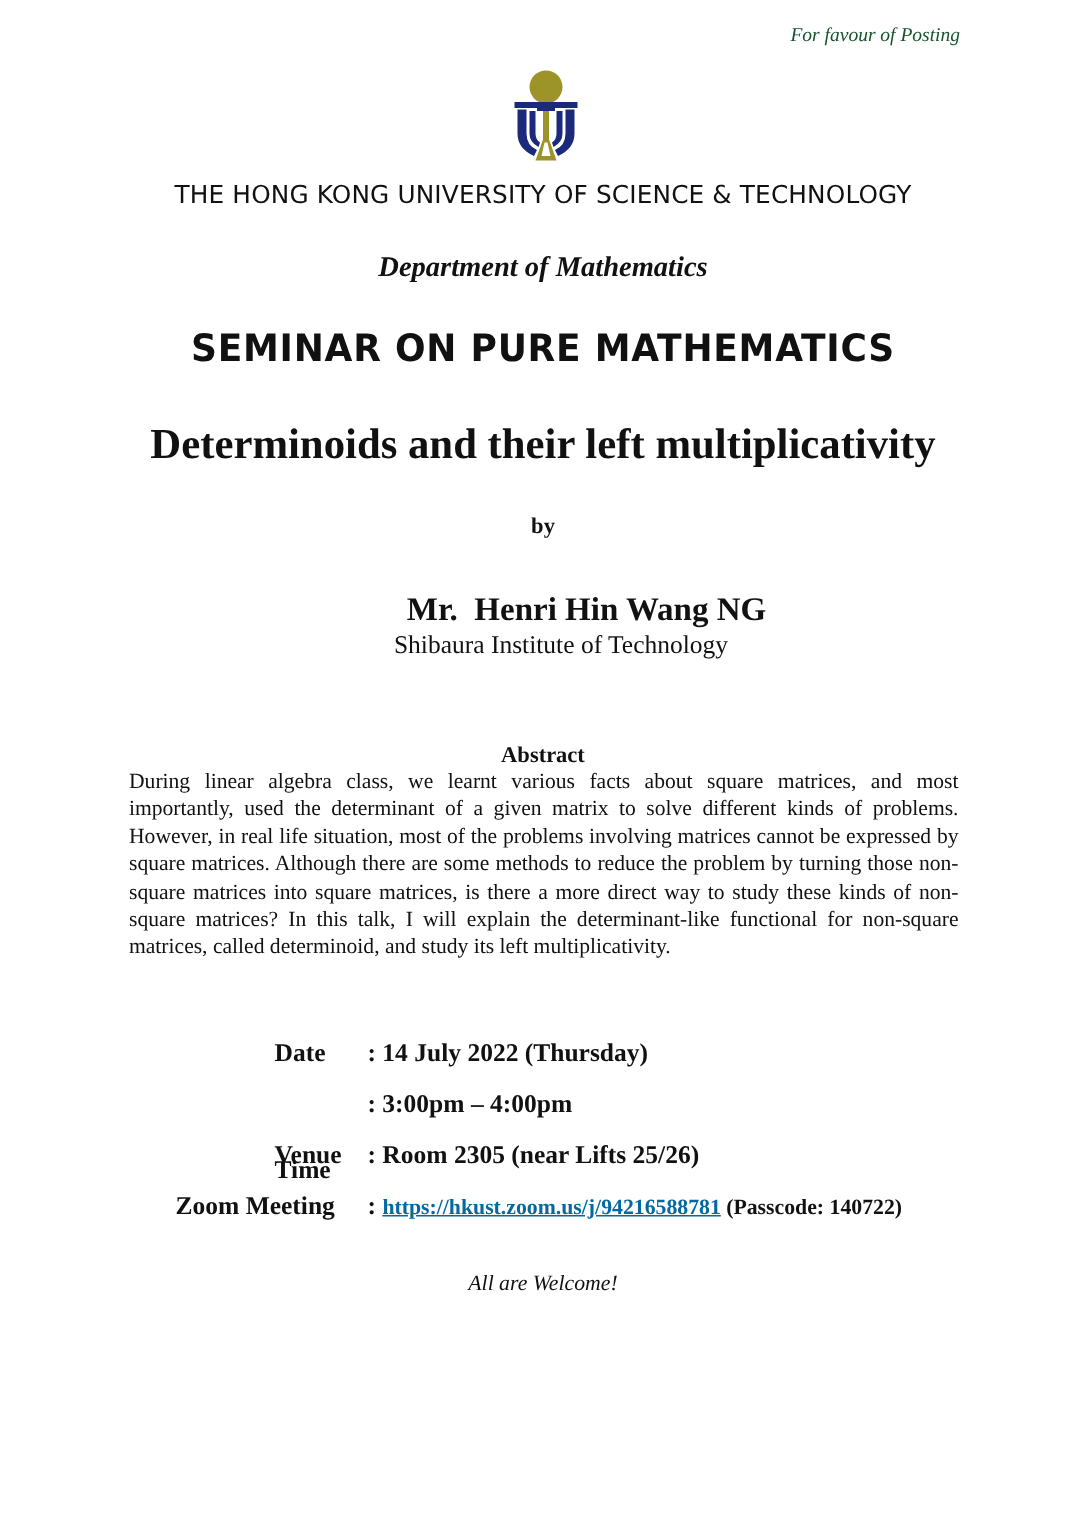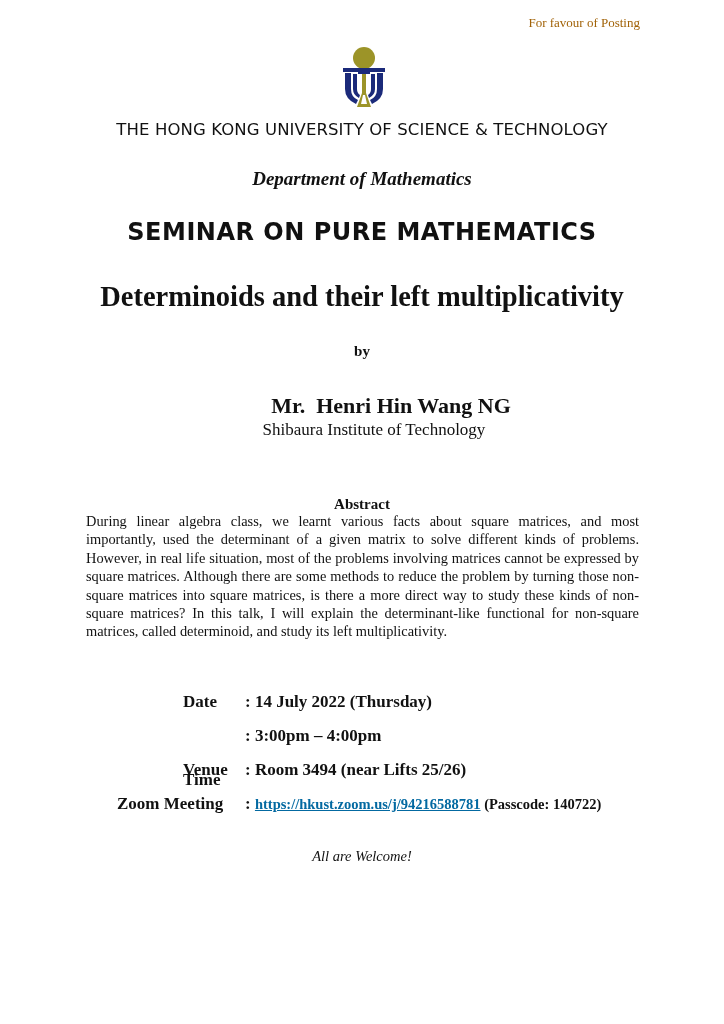--- a/index.html
+++ b/index.html
@@ -1,20 +1,20 @@
 <!DOCTYPE html>
 <html><head>
 <meta charset="utf-8">
 <style>
   html, body { margin:0; padding:0; }
   body { width:724px; height:1024px; background:#ffffff; position:relative; overflow:hidden;
          font-family:"Liberation Serif", serif; color:#111; }
   .abs { position:absolute; }
   .center { left:0; width:724px; text-align:center; }
-  #posting { top:15px; right:84px; color:#a16207; font-size:13px; }
+  #posting { top:15px; right:84px; font-style:italic; color:#14532d; font-size:13px; }
   #logo { top:45px; left:340px; width:48px; height:64px; }
   #univ { top:120px; font-family:"DejaVu Sans", sans-serif; font-size:16.5px; letter-spacing:0.1px; }
   #dept { top:168px; font-weight:bold; font-size:19px;font-style:italic; }
   #series { top:218px; font-family:"DejaVu Sans", sans-serif; font-weight:900; font-size:24px; letter-spacing:0.5px; transform:scaleY(1.05); }
   #title { top:281px; font-weight:bold; font-size:28.5px; }
   #by { top:343px; font-weight:bold; font-size:15px; }
   #speaker { top:393px; font-weight:bold; font-size:22px;padding-left:29px; }
   #affil { top:420px; font-size:17px;margin-left:12px; }
   #abs-head { top:496px; font-weight:bold; font-size:15px; }
   #abstract { top:512px; left:86px; width:553px; font-size:14.4px; line-height:18.4px; text-align:justify; }
@@ -57,21 +57,21 @@
 <div class="info-row" style="top:692px; left:0; width:724px;">
   <span class="info-label" style="left:150px; width:72px; text-align:left; left:183px;">Date</span>
   <span class="info-val">: 14 July 2022 (Thursday)</span>
 </div>
 <div class="info-row" style="top:726px; left:0; width:724px;">
   <span class="info-label" style="left:183px;margin-top:44px;">Time</span>
   <span class="info-val">: 3:00pm – 4:00pm</span>
 </div>
 <div class="info-row" style="top:760px; left:0; width:724px;">
   <span class="info-label" style="left:183px;">Venue</span>
-  <span class="info-val">: Room 3494 (near Lifts 25/26)</span>
+  <span class="info-val">: Room 2305 (near Lifts 25/26)</span>
 </div>
 <div class="info-row" style="top:794px; left:0; width:724px;">
   <span class="info-label" style="left:117px;">Zoom Meeting</span>
   <span class="info-val">
     <span style="white-space:pre;">: </span><span class="link">https://hkust.zoom.us/j/94216588781</span><span class="pass" style="white-space:pre;"> (Passcode: 140722)</span>
   </span>
 </div>
 
 <div id="welcome" class="abs center">All are Welcome!</div>
 

